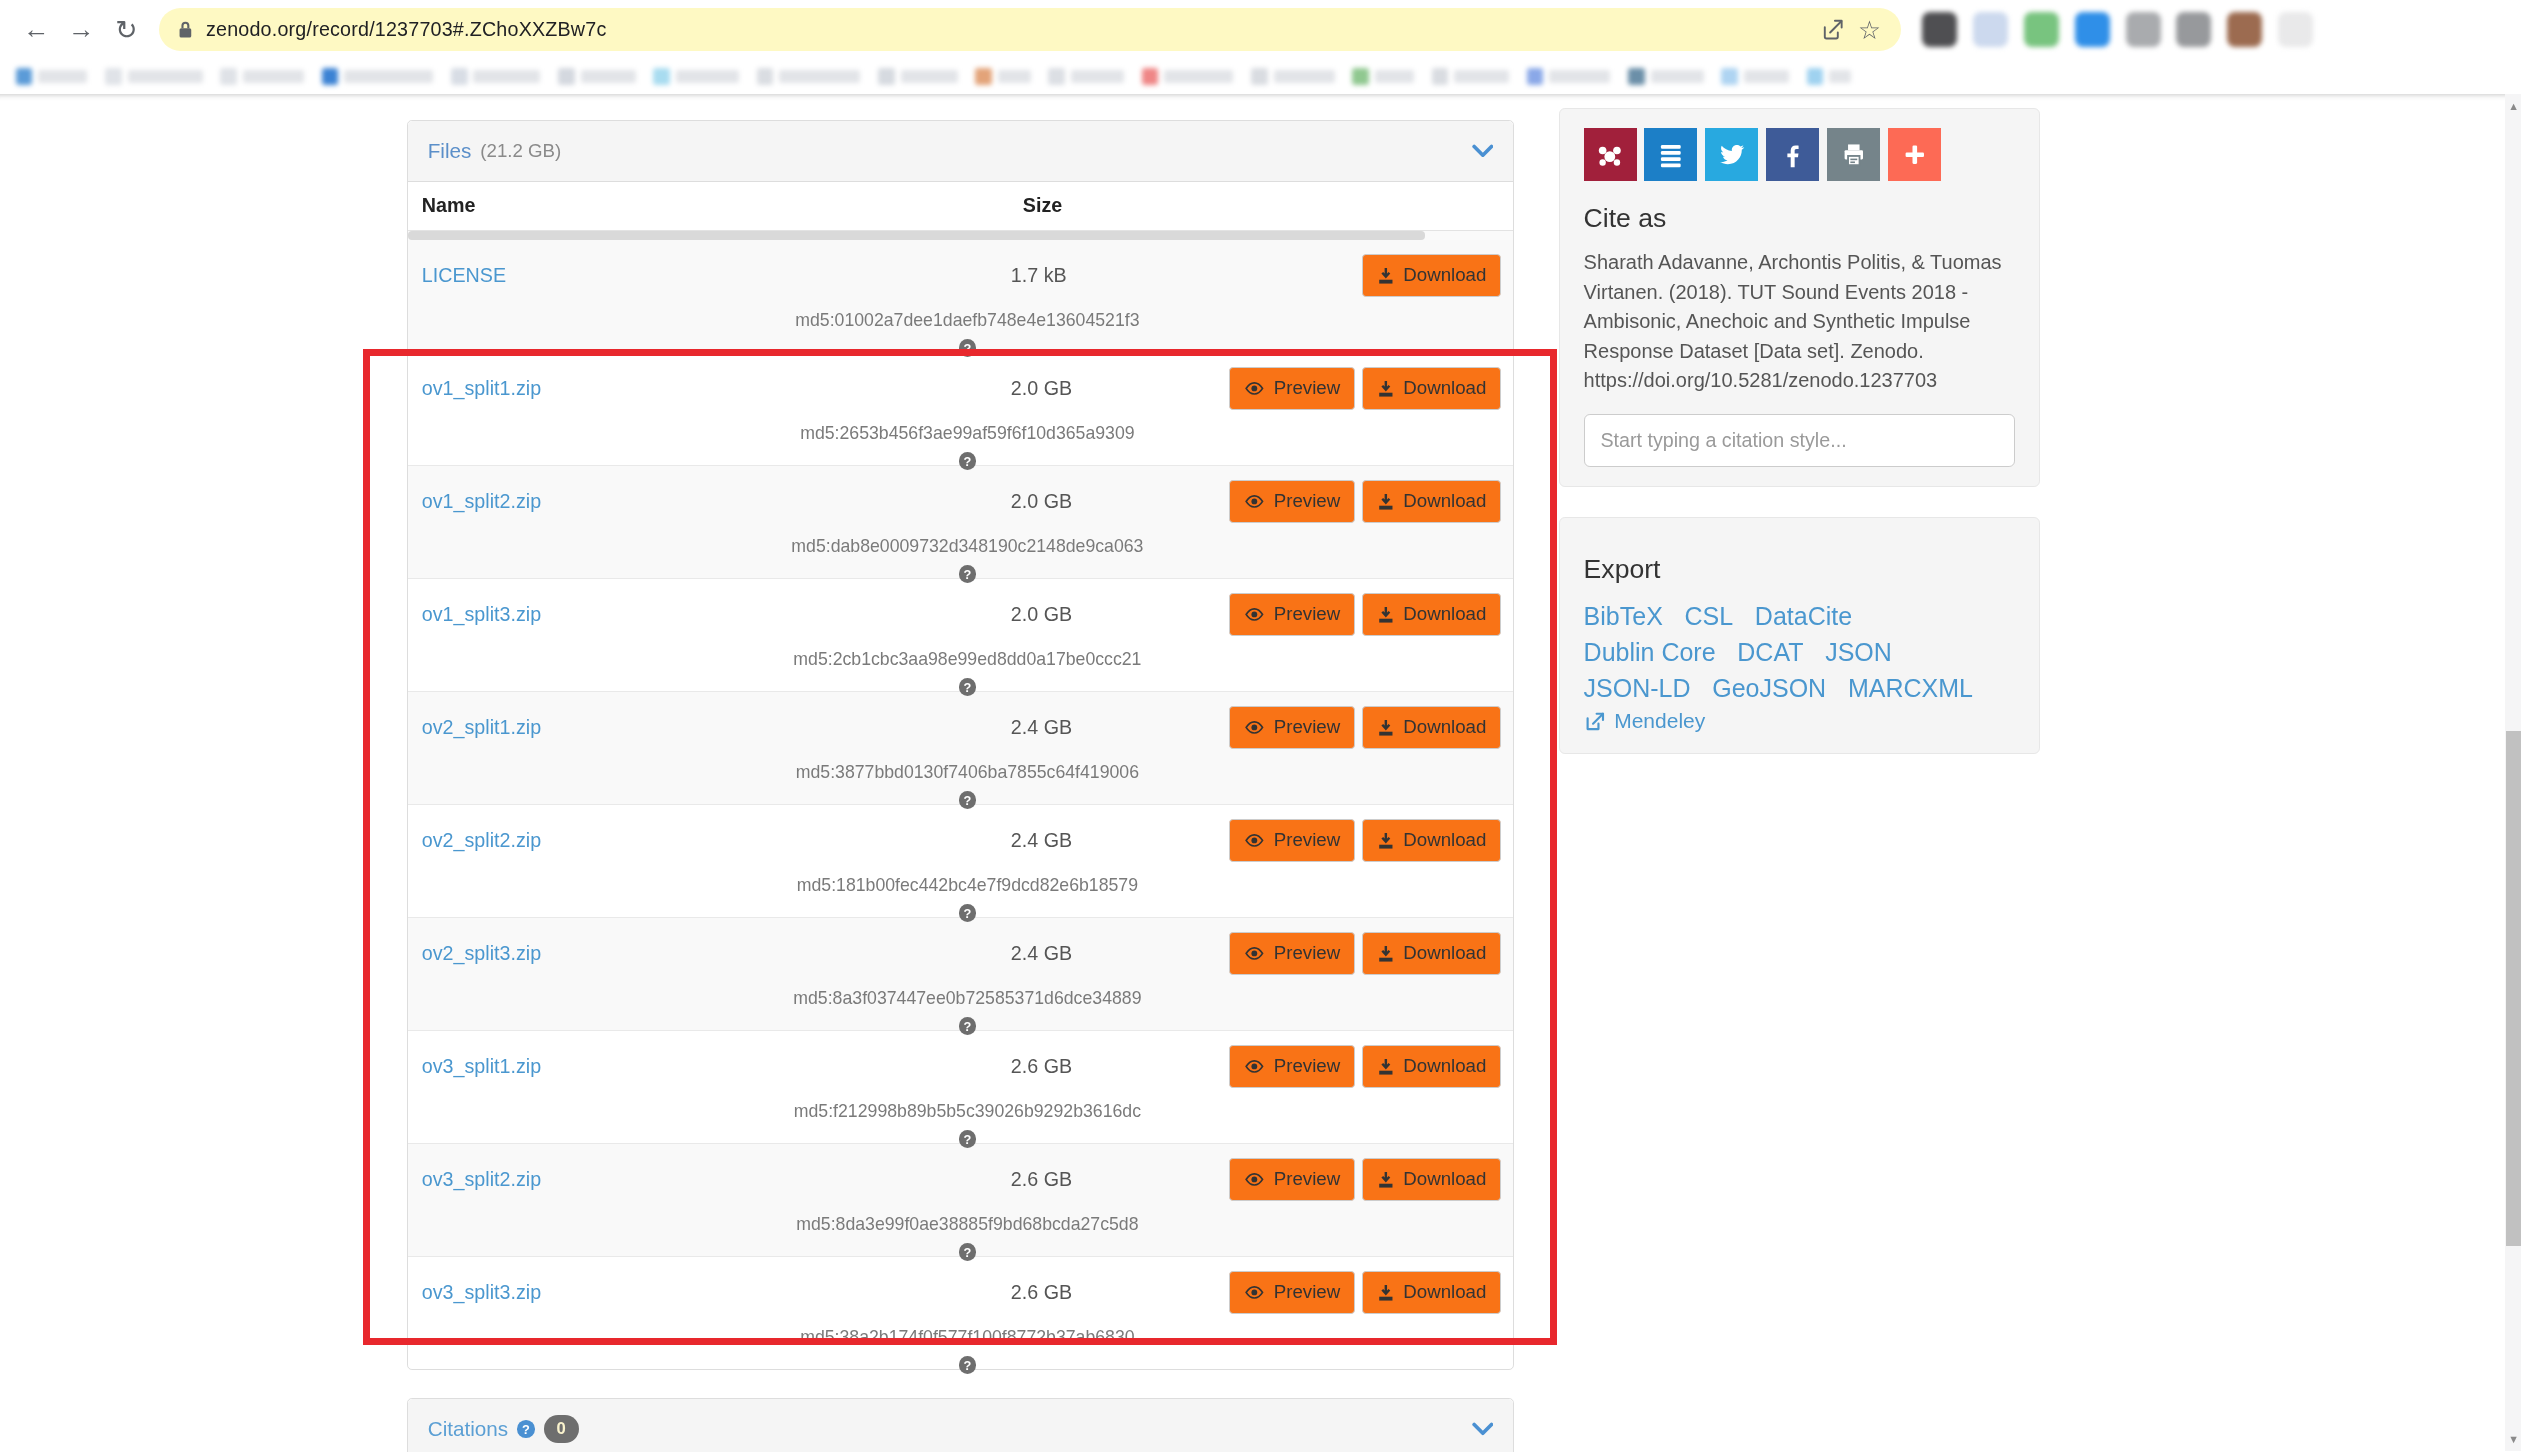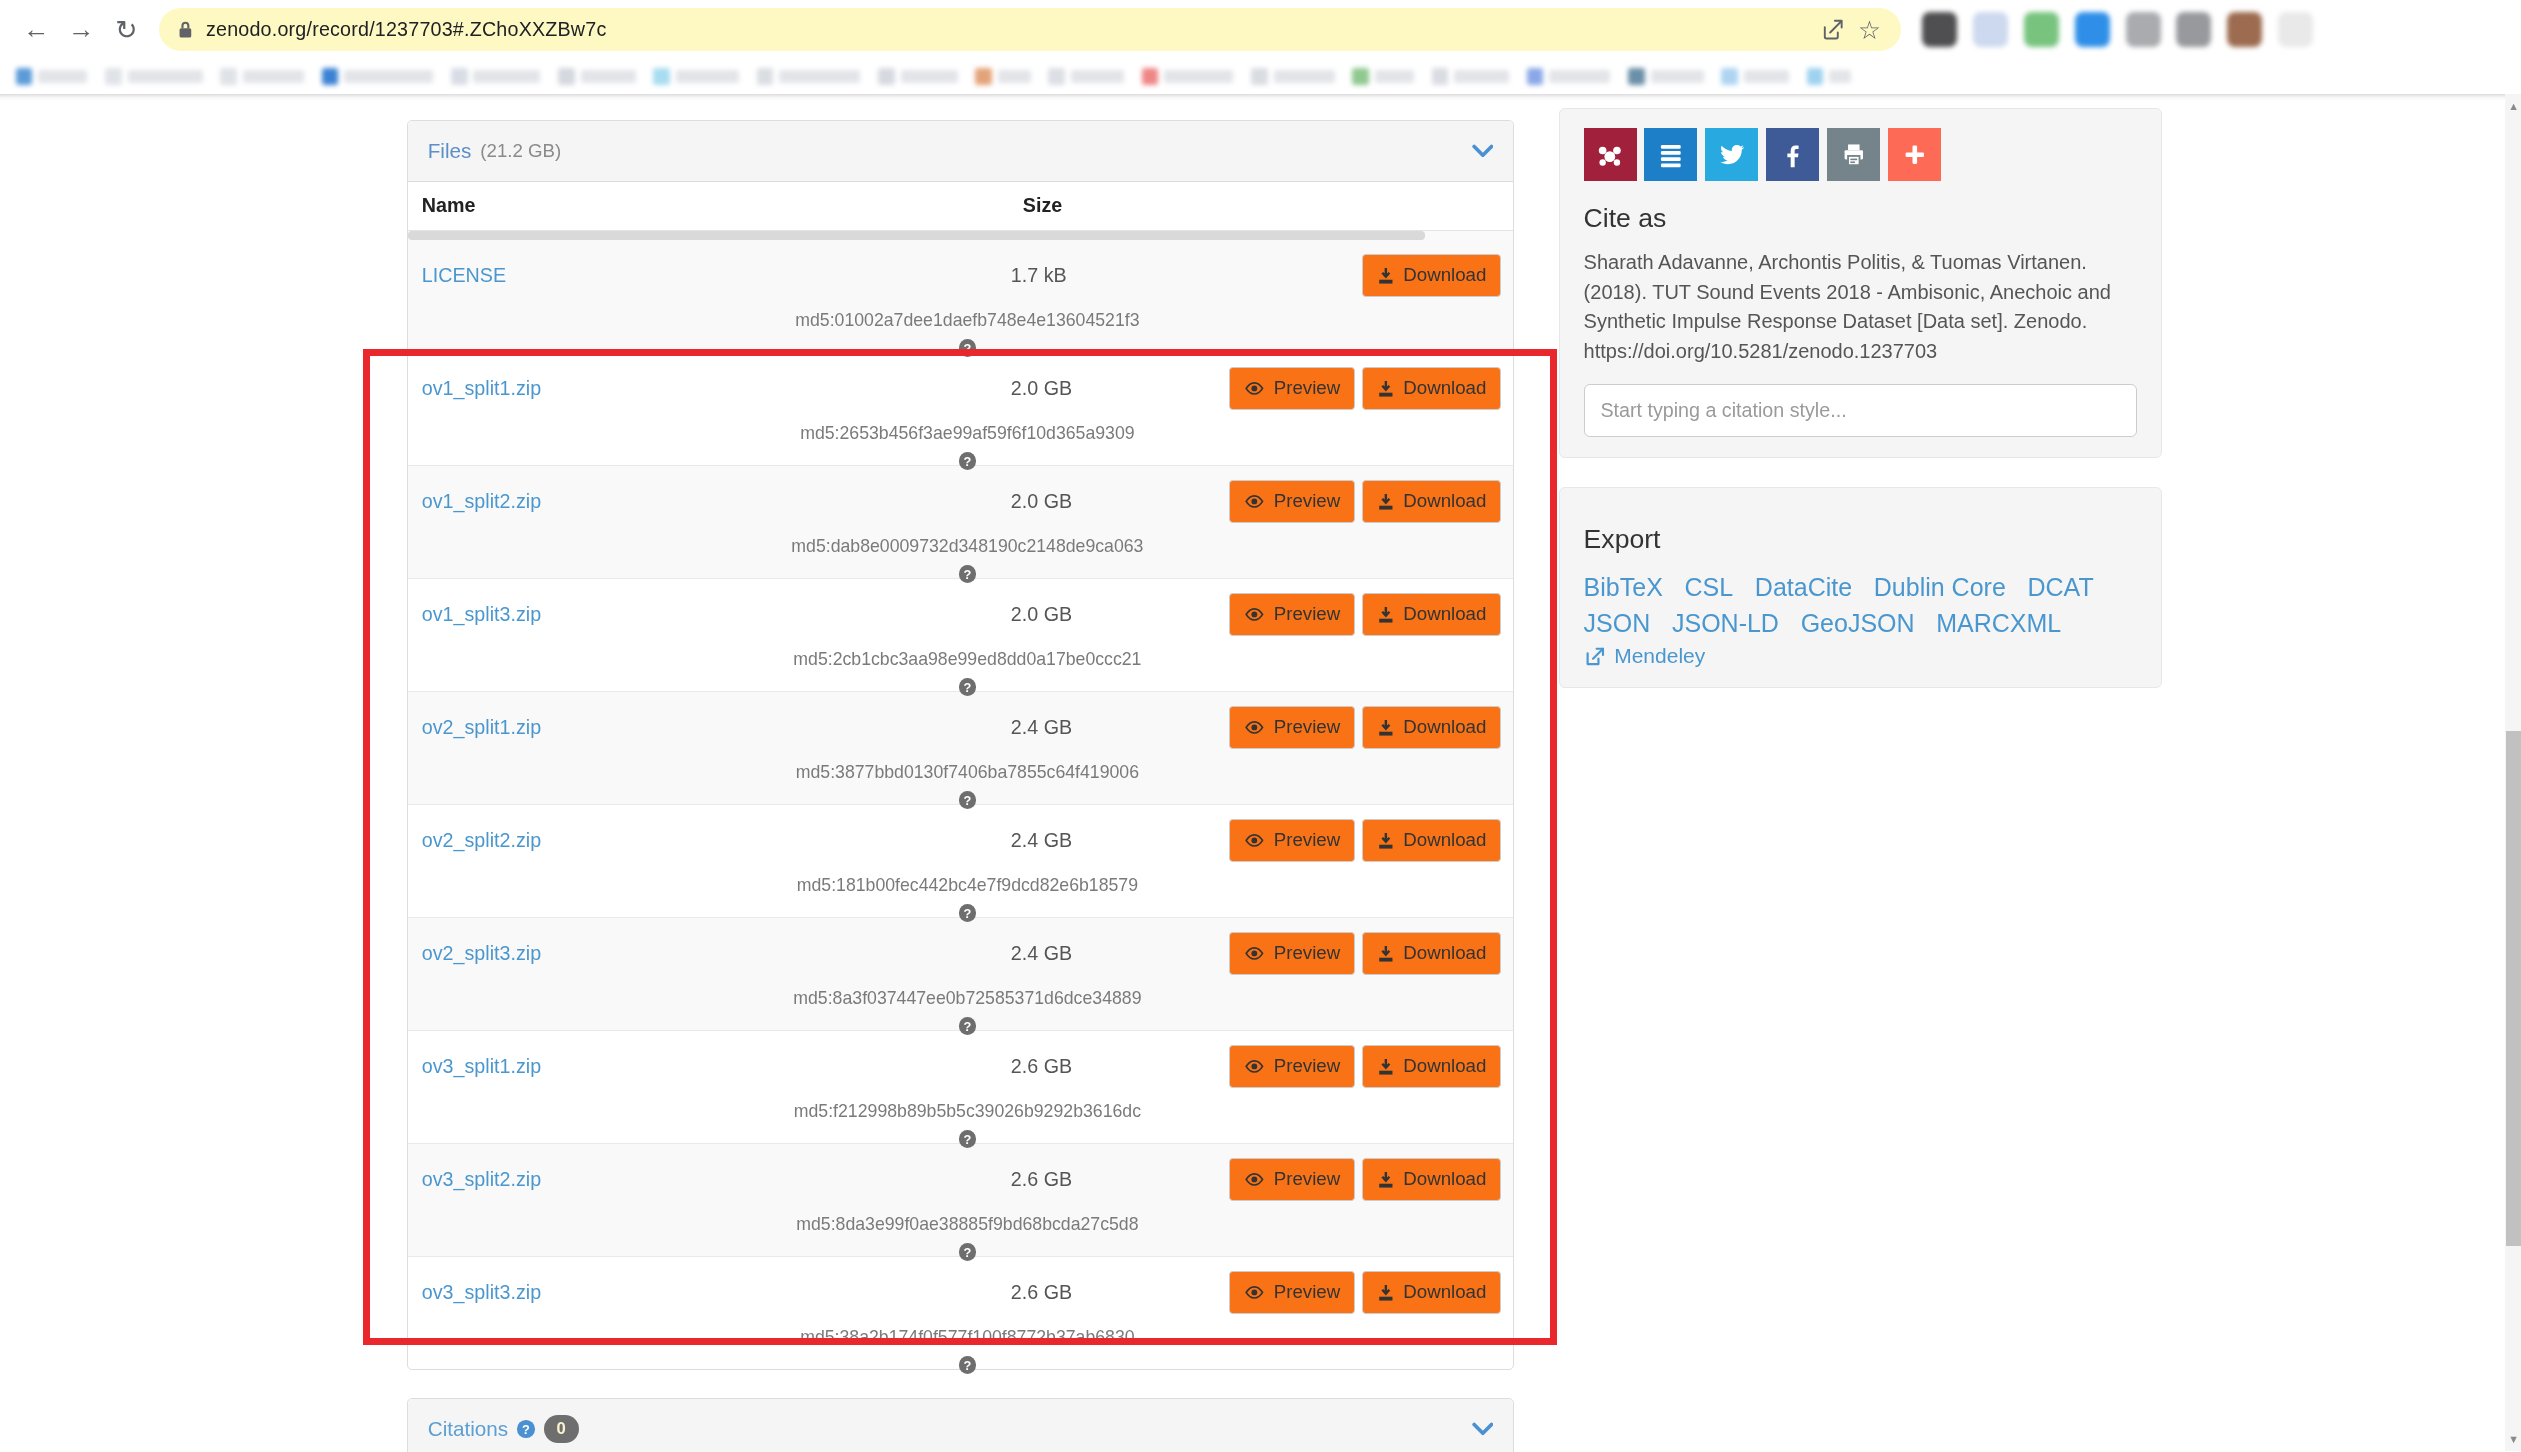--- a/index.html
+++ b/index.html
@@ -62,36 +62,36 @@
   .citations-panel { position:absolute; left:407px; top:1304px; width:1107px; height:108px;
                      border:1px solid #ddd; border-radius:4.9px; background:#fff; }
   .cit-header { height:61px; background:#f5f5f5; border-bottom:1px solid #ddd;
                 border-radius:4.9px 4.9px 0 0; display:flex; align-items:center; padding:0 19.7px; gap:8.9px; }
   .cit-title { color:#5b9fd4; font-size:20.7px; }
   .qmark-blue { background:#4a90d2; }
   .badge-zero { background:#6e6e6e; color:#faf3cd; font-size:16.7px; font-weight:bold;
                 border-radius:14.8px; padding:3.9px 12.8px; }
 
   
-  .sidebar { position:absolute; left:1559px; top:0; width:603px; }
+  .sidebar { position:absolute; left:1559px; top:0; width:481px; }
   .well { background:#f5f5f5; border:1px solid #e7e7e7; border-radius:5.9px; padding:19.7px 23.6px; }
   .well-cite { margin-top:13.8px; }
   .social-row { display:flex; gap:7.9px; }
   .social { width:53px; height:53px; display:flex; align-items:center; justify-content:center; cursor:pointer; }
   .side-heading { font-size:26.6px; font-weight:400; color:#333; margin:21.7px 0 13.8px; }
   .cite-text { font-size:20px; line-height:29.6px; color:#555; }
   .cite-input { margin-top:17.7px; width:100%; height:53px; border:1px solid #ccc; border-radius:5.9px;
                 font-size:19.7px; padding:0 15.8px; color:#333; background:#fff;
                 font-family:"Liberation Sans", sans-serif; }
   .cite-input::placeholder { color:#9a9a9a; }
   .well-export { margin-top:29.6px; }
   .well-export .side-heading { margin-top:16px; }
   .export-links { font-size:25px; line-height:36px; }
   .export-link { color:#4a97cf; display:inline-block; margin-right:21.7px; cursor:pointer; }
-  .mendeley-line { display:flex; align-items:flex-end; gap:8.9px; color:#4a97cf;
+  .mendeley-line { display:flex; align-items:center; gap:8.9px; color:#4a97cf;
                    font-size:21px; margin-top:3px; cursor:pointer; }
 
   
   .red-box { position:absolute; left:363px; top:255px; width:1194px; height:996px;
              border:7.9px solid #e8282d; z-index:40; pointer-events:none; }
 
   
   .scrollbar { position:absolute; right:0; top:0; bottom:0; width:16.7px; background:#f5f5f6; z-index:60; }
   .sb-arrow { position:absolute; left:0; width:16.7px; text-align:center; font-size:10.8px; color:#8a8a8a; }
   .sb-up { top:5.9px; }

